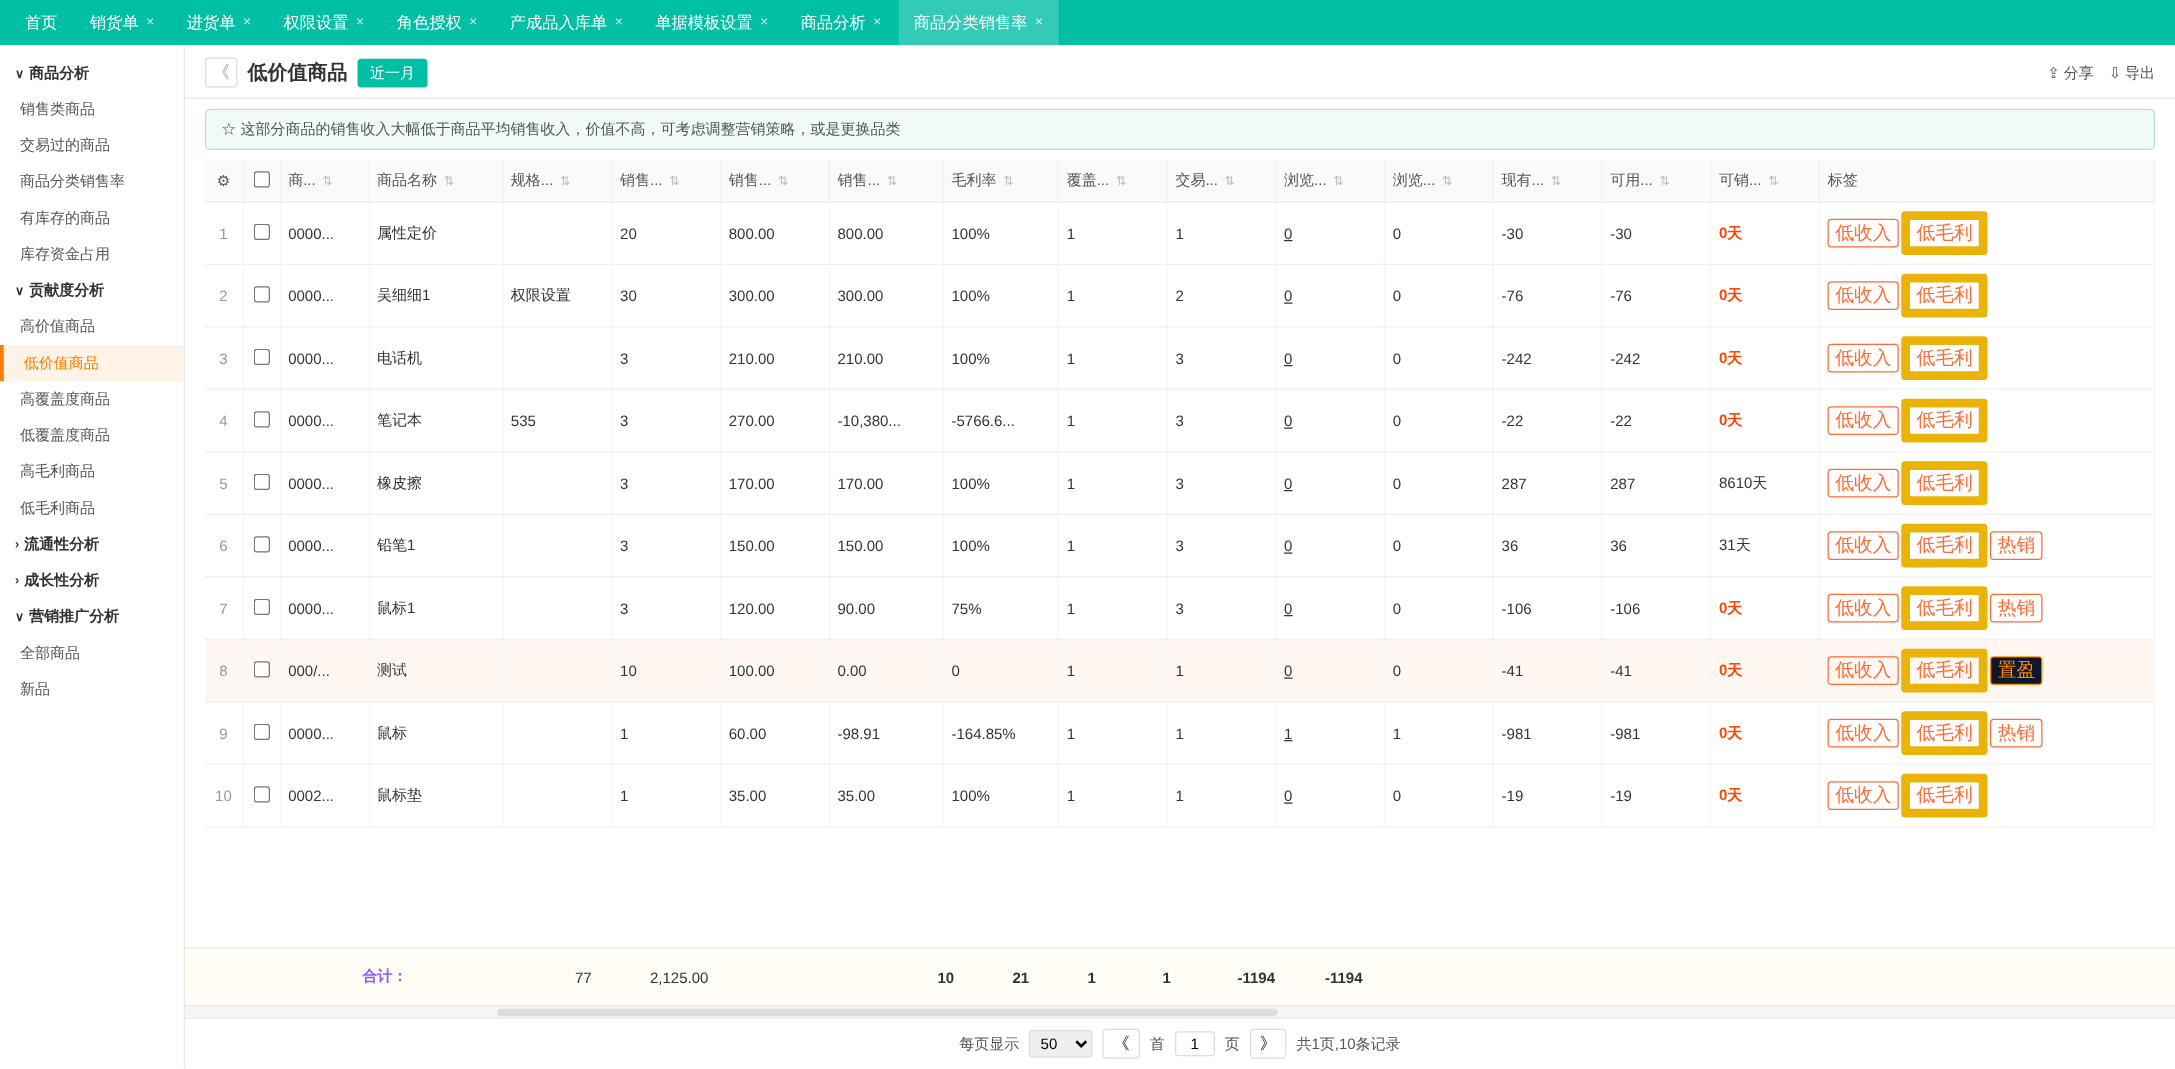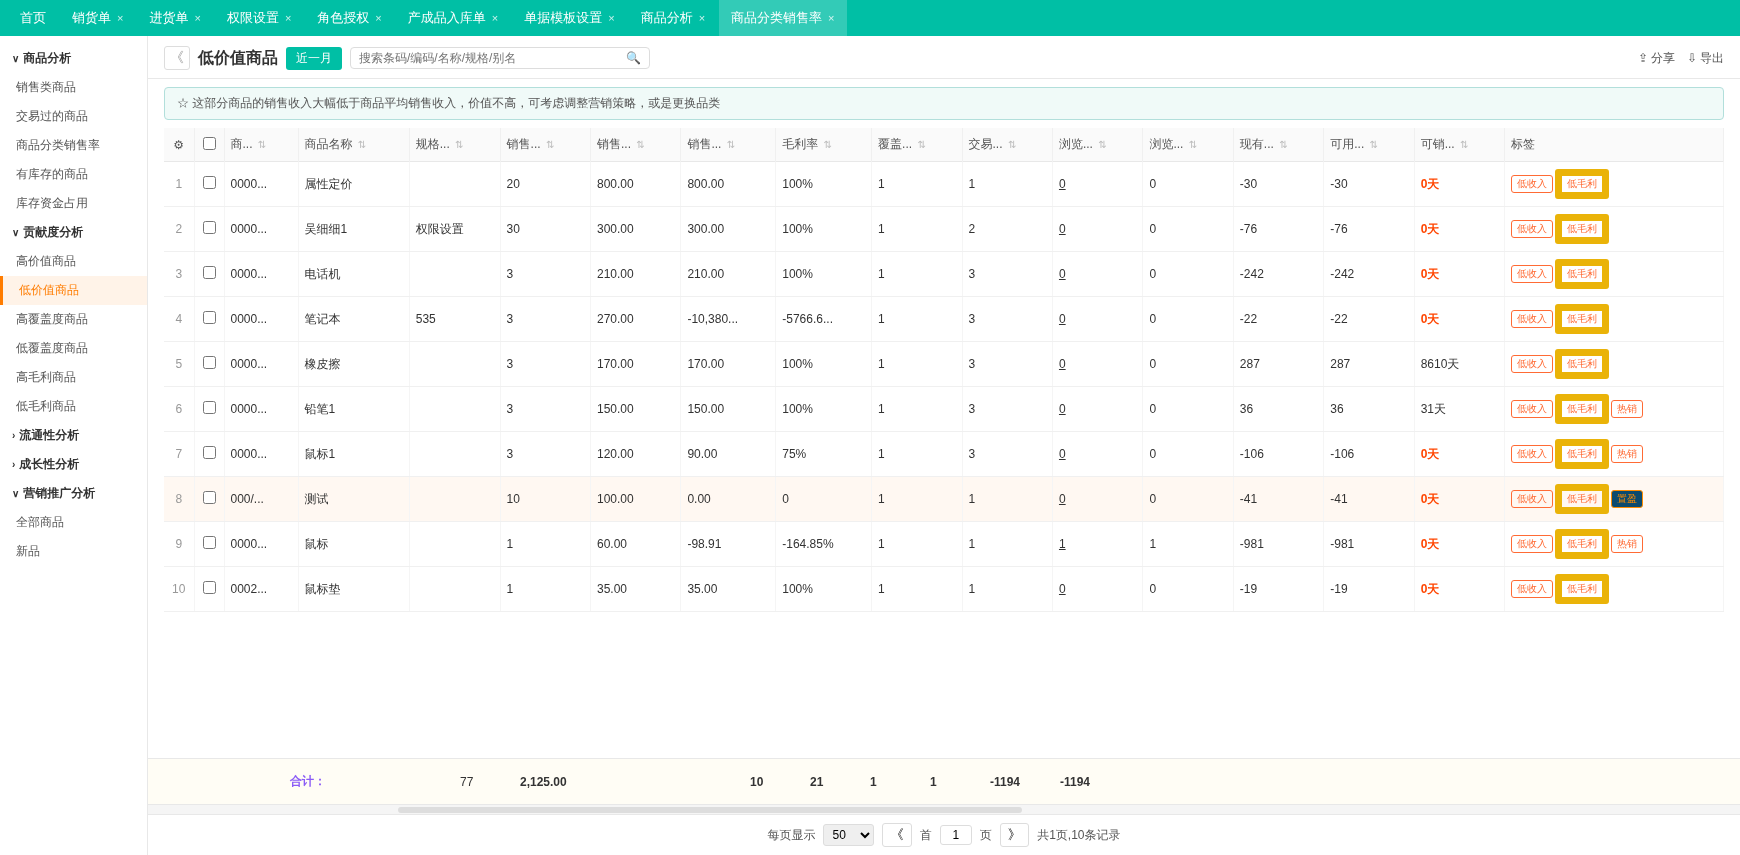--- a/index.html
+++ b/index.html
@@ -178,27 +178,27 @@
       border-right: 1px solid #f5f5f5;
       white-space: nowrap;
     }
     tbody tr.highlighted { background: #fff8f2; }
     .checkbox-cell { text-align: center; width: 30px; }
     .row-num { color: #999; text-align: center; width: 30px; }
     .tag-badge {
       display: inline-block;
       padding: 1px 5px;
       border-radius: 3px;
-      font-size: 10px;
+      font-size: 15px;
       margin-right: 2px;
     }
     .tag-low-income { color: #ff6b35; border: 1px solid #ff6b35; }
     .tag-low-profit { color: #ff6b35; border: 7px solid #eab308; }
     .tag-hot { color: #ff6b35; border: 1px solid #ff6b35; }
-    .tag-overstock { color: #ff8c00; border: 1px solid #ff8c00; background: #0c4a6e; }
+    .tag-overstock { color: #ff8c00; border: 1px solid #ff8c00; background: #0f172a; }
     .days-zero { color: #ff4500; font-weight: bold; }
     .underline-link { text-decoration: underline; color: #333; cursor: pointer; }
 
     
     .footer-totals {
       border-top: 1px solid #e8e8e8;
       background: #fffdf5;
       padding: 8px 16px;
       display: flex;
       align-items: center;
@@ -332,24 +332,20 @@
     <div class="sidebar-item">全部商品</div>
     <div class="sidebar-item">新品</div>
   </div>
 
   <div class="content-area">
 
     <div class="content-header">
       <span class="collapse-btn">《</span>
       <span class="page-title">低价值商品</span>
       <button class="time-filter-btn">近一月</button>
-      <div class="search-box">
-        <input type="text" placeholder="搜索条码/编码/名称/规格/别名" style="">
-        <span style="color:#00bfa5; cursor:pointer;">🔍</span>
-      </div>
       <div class="header-actions">
         <span class="header-btn">
           <span>⇪</span>
           <span>分享</span>
         </span>
         <span class="header-btn">
           <span>⇩</span>
           <span>导出</span>
         </span>
       </div>
@@ -580,21 +576,21 @@
     <div class="footer-totals">
       <table class="footer-table">
         <tbody>
             <tr>
           <td style="width:30px;"></td>
           <td style="width:30px;"></td>
           <td style="width:60px;"></td>
           <td style="width:120px; font-weight:bold; color:#8b5cf6;">合计：</td>
           <td style="width:50px;"></td>
           <td style="width:60px; font-weight:normal;">77</td>
-          <td style="width:80px; font-weight:bold;">2,125.00</td>
+          <td style="width:80px; font-weight:normal;">2,125.00</td>
           <td style="width:80px;"></td>
           <td style="width:70px;"></td>
           <td style="width:60px; font-weight:bold;">10</td>
           <td style="width:60px; font-weight:bold;">21</td>
           <td style="width:60px; font-weight:bold;">1</td>
           <td style="width:60px; font-weight:bold;">1</td>
           <td style="width:70px; font-weight:bold;">-1194</td>
           <td style="width:70px; font-weight:bold;">-1194</td>
           <td style="width:70px;"></td>
           <td></td>

